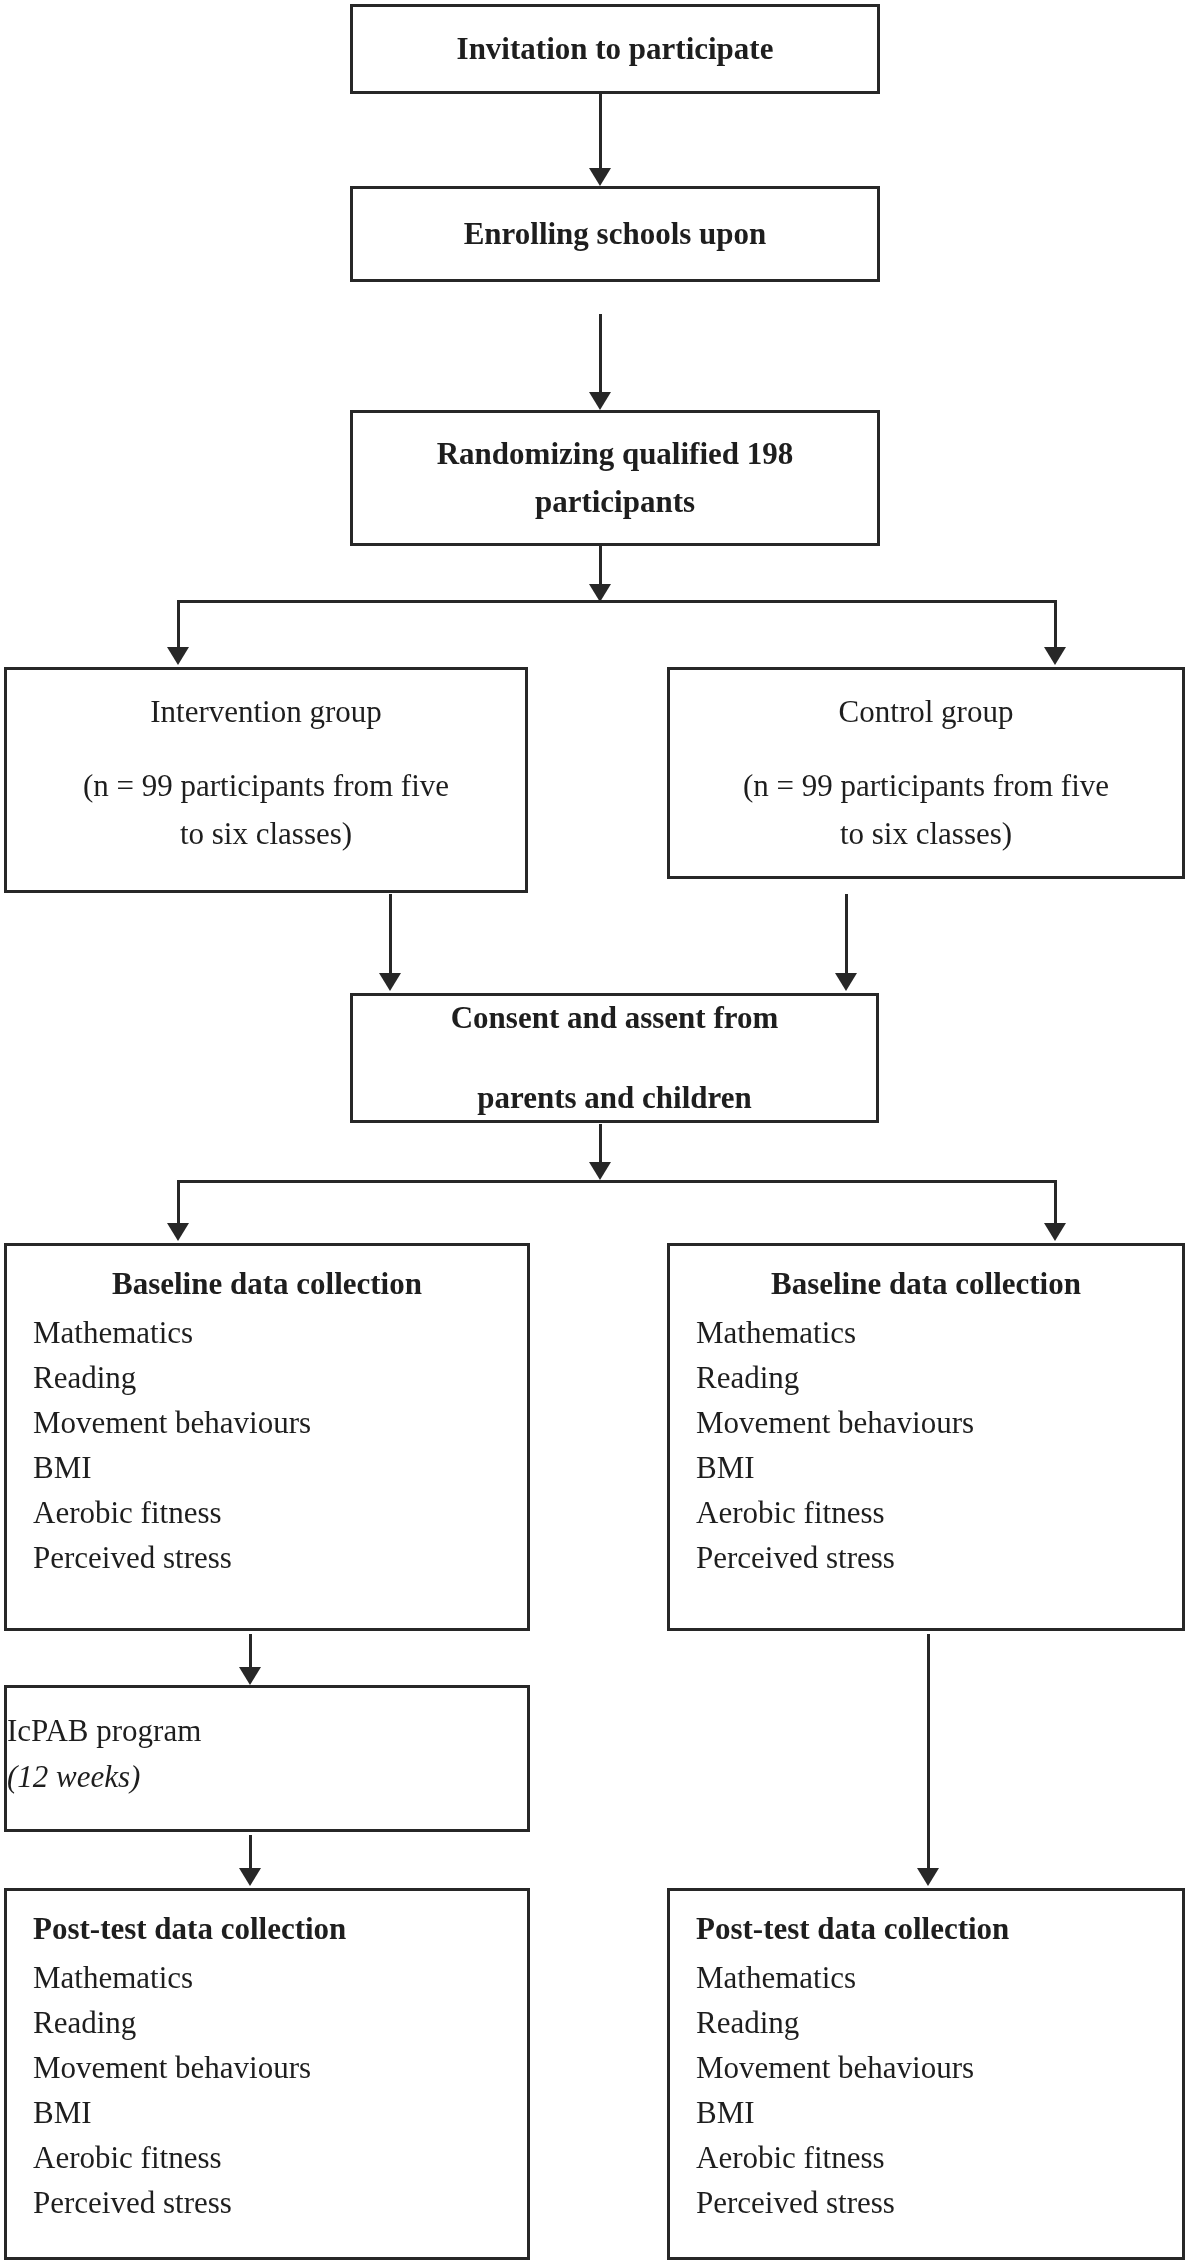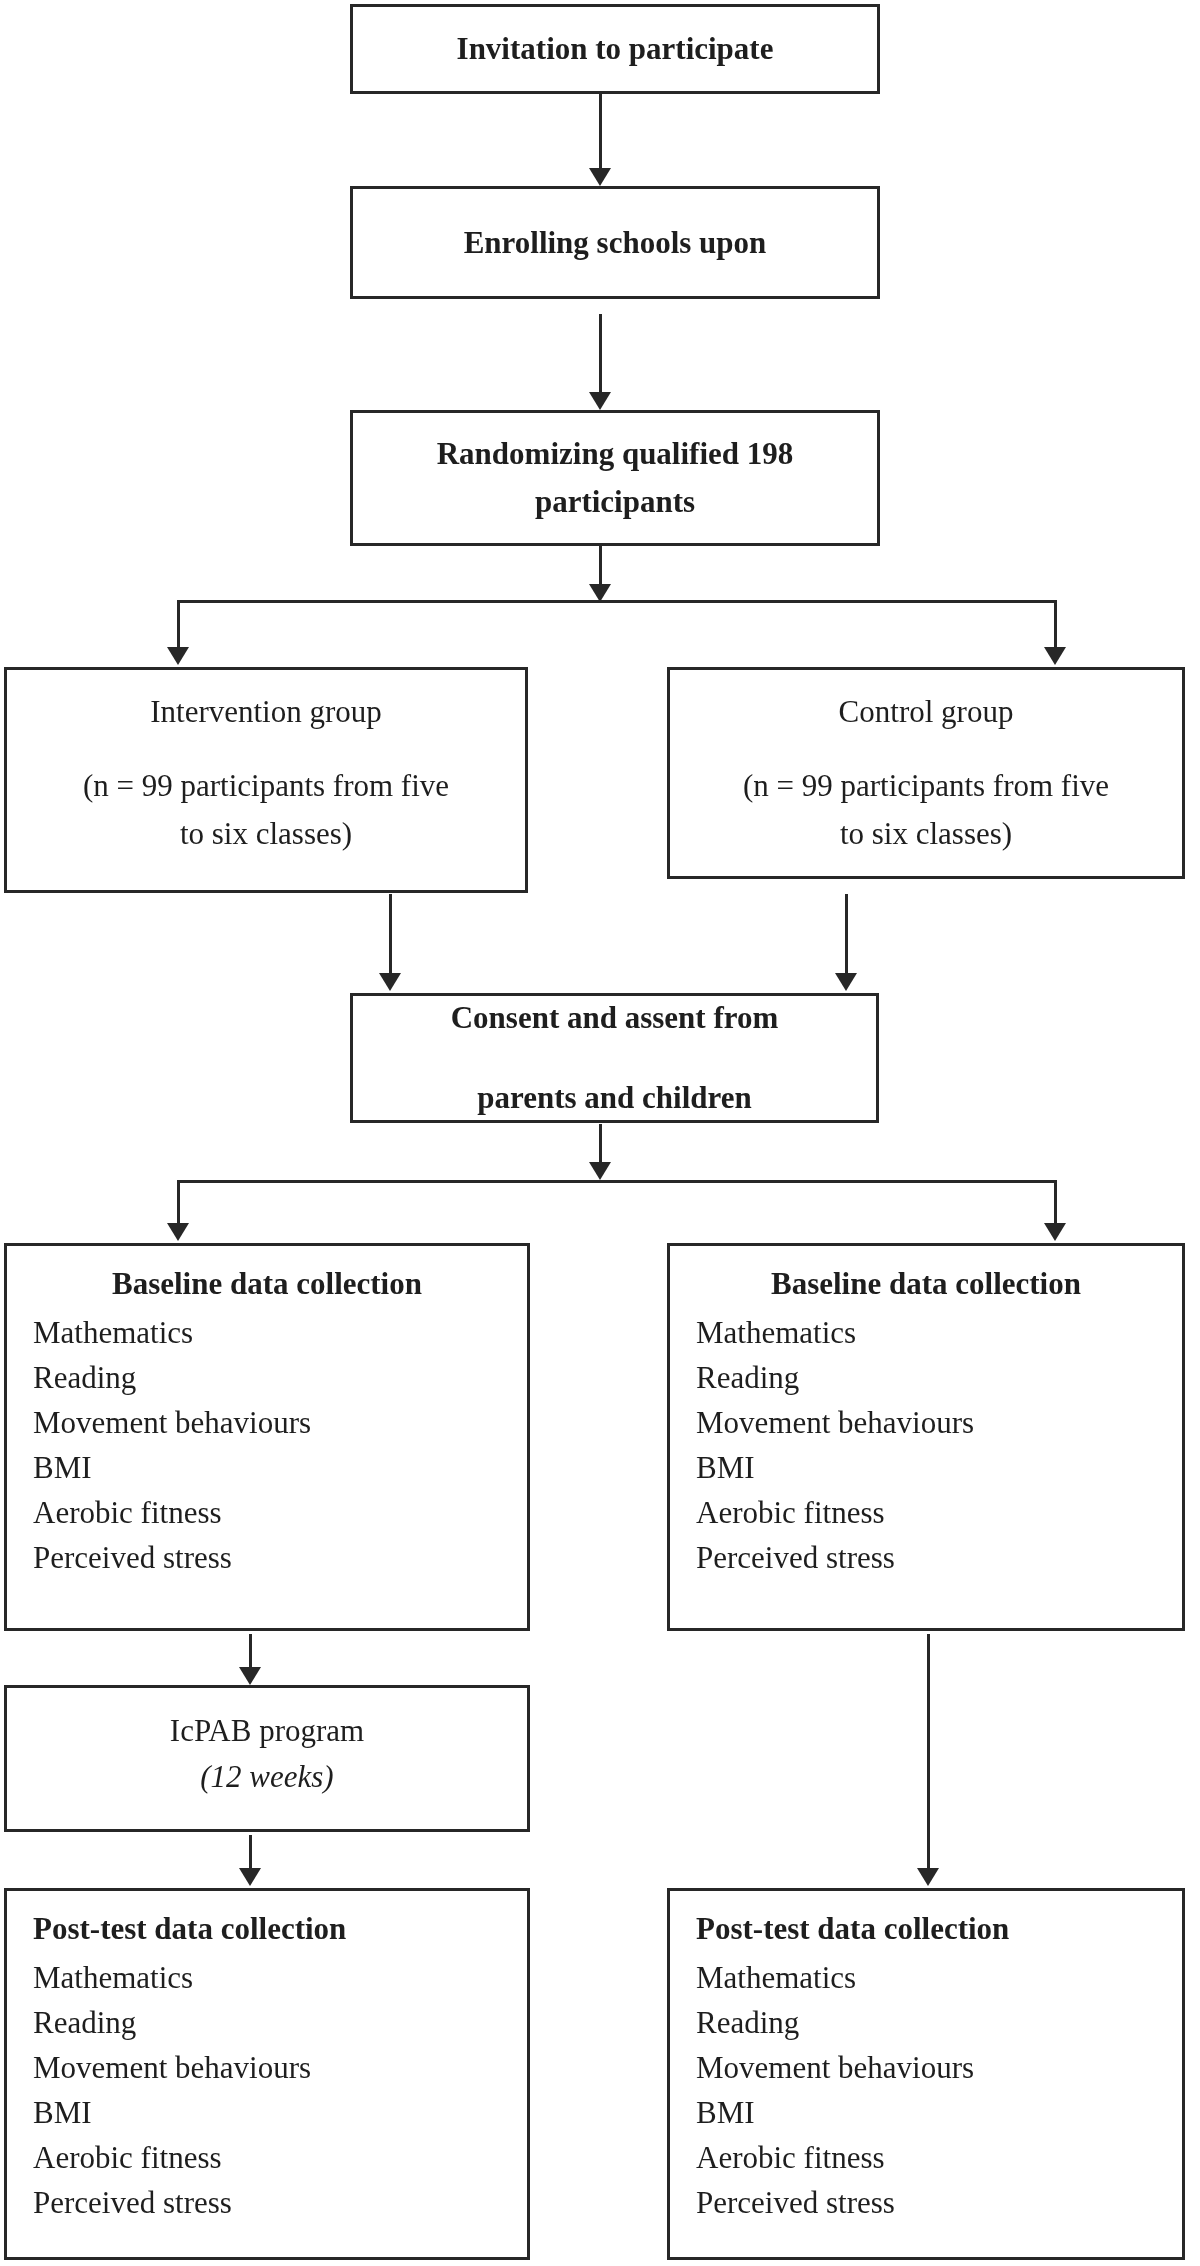--- a/index.html
+++ b/index.html
@@ -45,21 +45,21 @@
 </style>
 </head>
 <body>
 
 <div class="canvas">
 
   <div class="box center-text" style="left:350px; top:4px; width:530px; height:90px;">
     <div>Invitation to participate</div>
   </div>
 
-  <div class="box center-text" style="left:350px; top:186px; width:530px; height:113px;">
+  <div class="box center-text" style="left:350px; top:186px; width:530px; height:96px;">
     <div>Enrolling schools upon</div>
   </div>
 
   <div class="box center-text" style="left:350px; top:410px; width:530px; height:136px;">
     <div>Randomizing qualified 198</div>
     <div>participants</div>
   </div>
 
   <div class="box group-box" style="left:4px; top:667px; width:524px; height:226px;">
     <div class="group-heading">Intervention group</div>
@@ -91,21 +91,21 @@
   <div class="box list-box" style="left:667px; top:1243px; width:518px; height:388px;">
     <div class="list-heading centered">Baseline data collection</div>
     <div class="list-item">Mathematics</div>
     <div class="list-item">Reading</div>
     <div class="list-item">Movement behaviours</div>
     <div class="list-item">BMI</div>
     <div class="list-item">Aerobic fitness</div>
     <div class="list-item">Perceived stress</div>
   </div>
 
-  <div class="box" style="left:4px; top:1685px; width:526px; height:147px; text-align:center; padding-top:20px; line-height:46px;">
+  <div class="box" style="left:4px; top:1685px; width:526px; height:147px; text-align:left; padding-top:20px; line-height:46px;">
     <div>IcPAB program</div>
     <div class="italic">(12 weeks)</div>
   </div>
 
   <div class="box list-box" style="left:4px; top:1888px; width:526px; height:372px;">
     <div class="list-heading">Post-test data collection</div>
     <div class="list-item">Mathematics</div>
     <div class="list-item">Reading</div>
     <div class="list-item">Movement behaviours</div>
     <div class="list-item">BMI</div>

